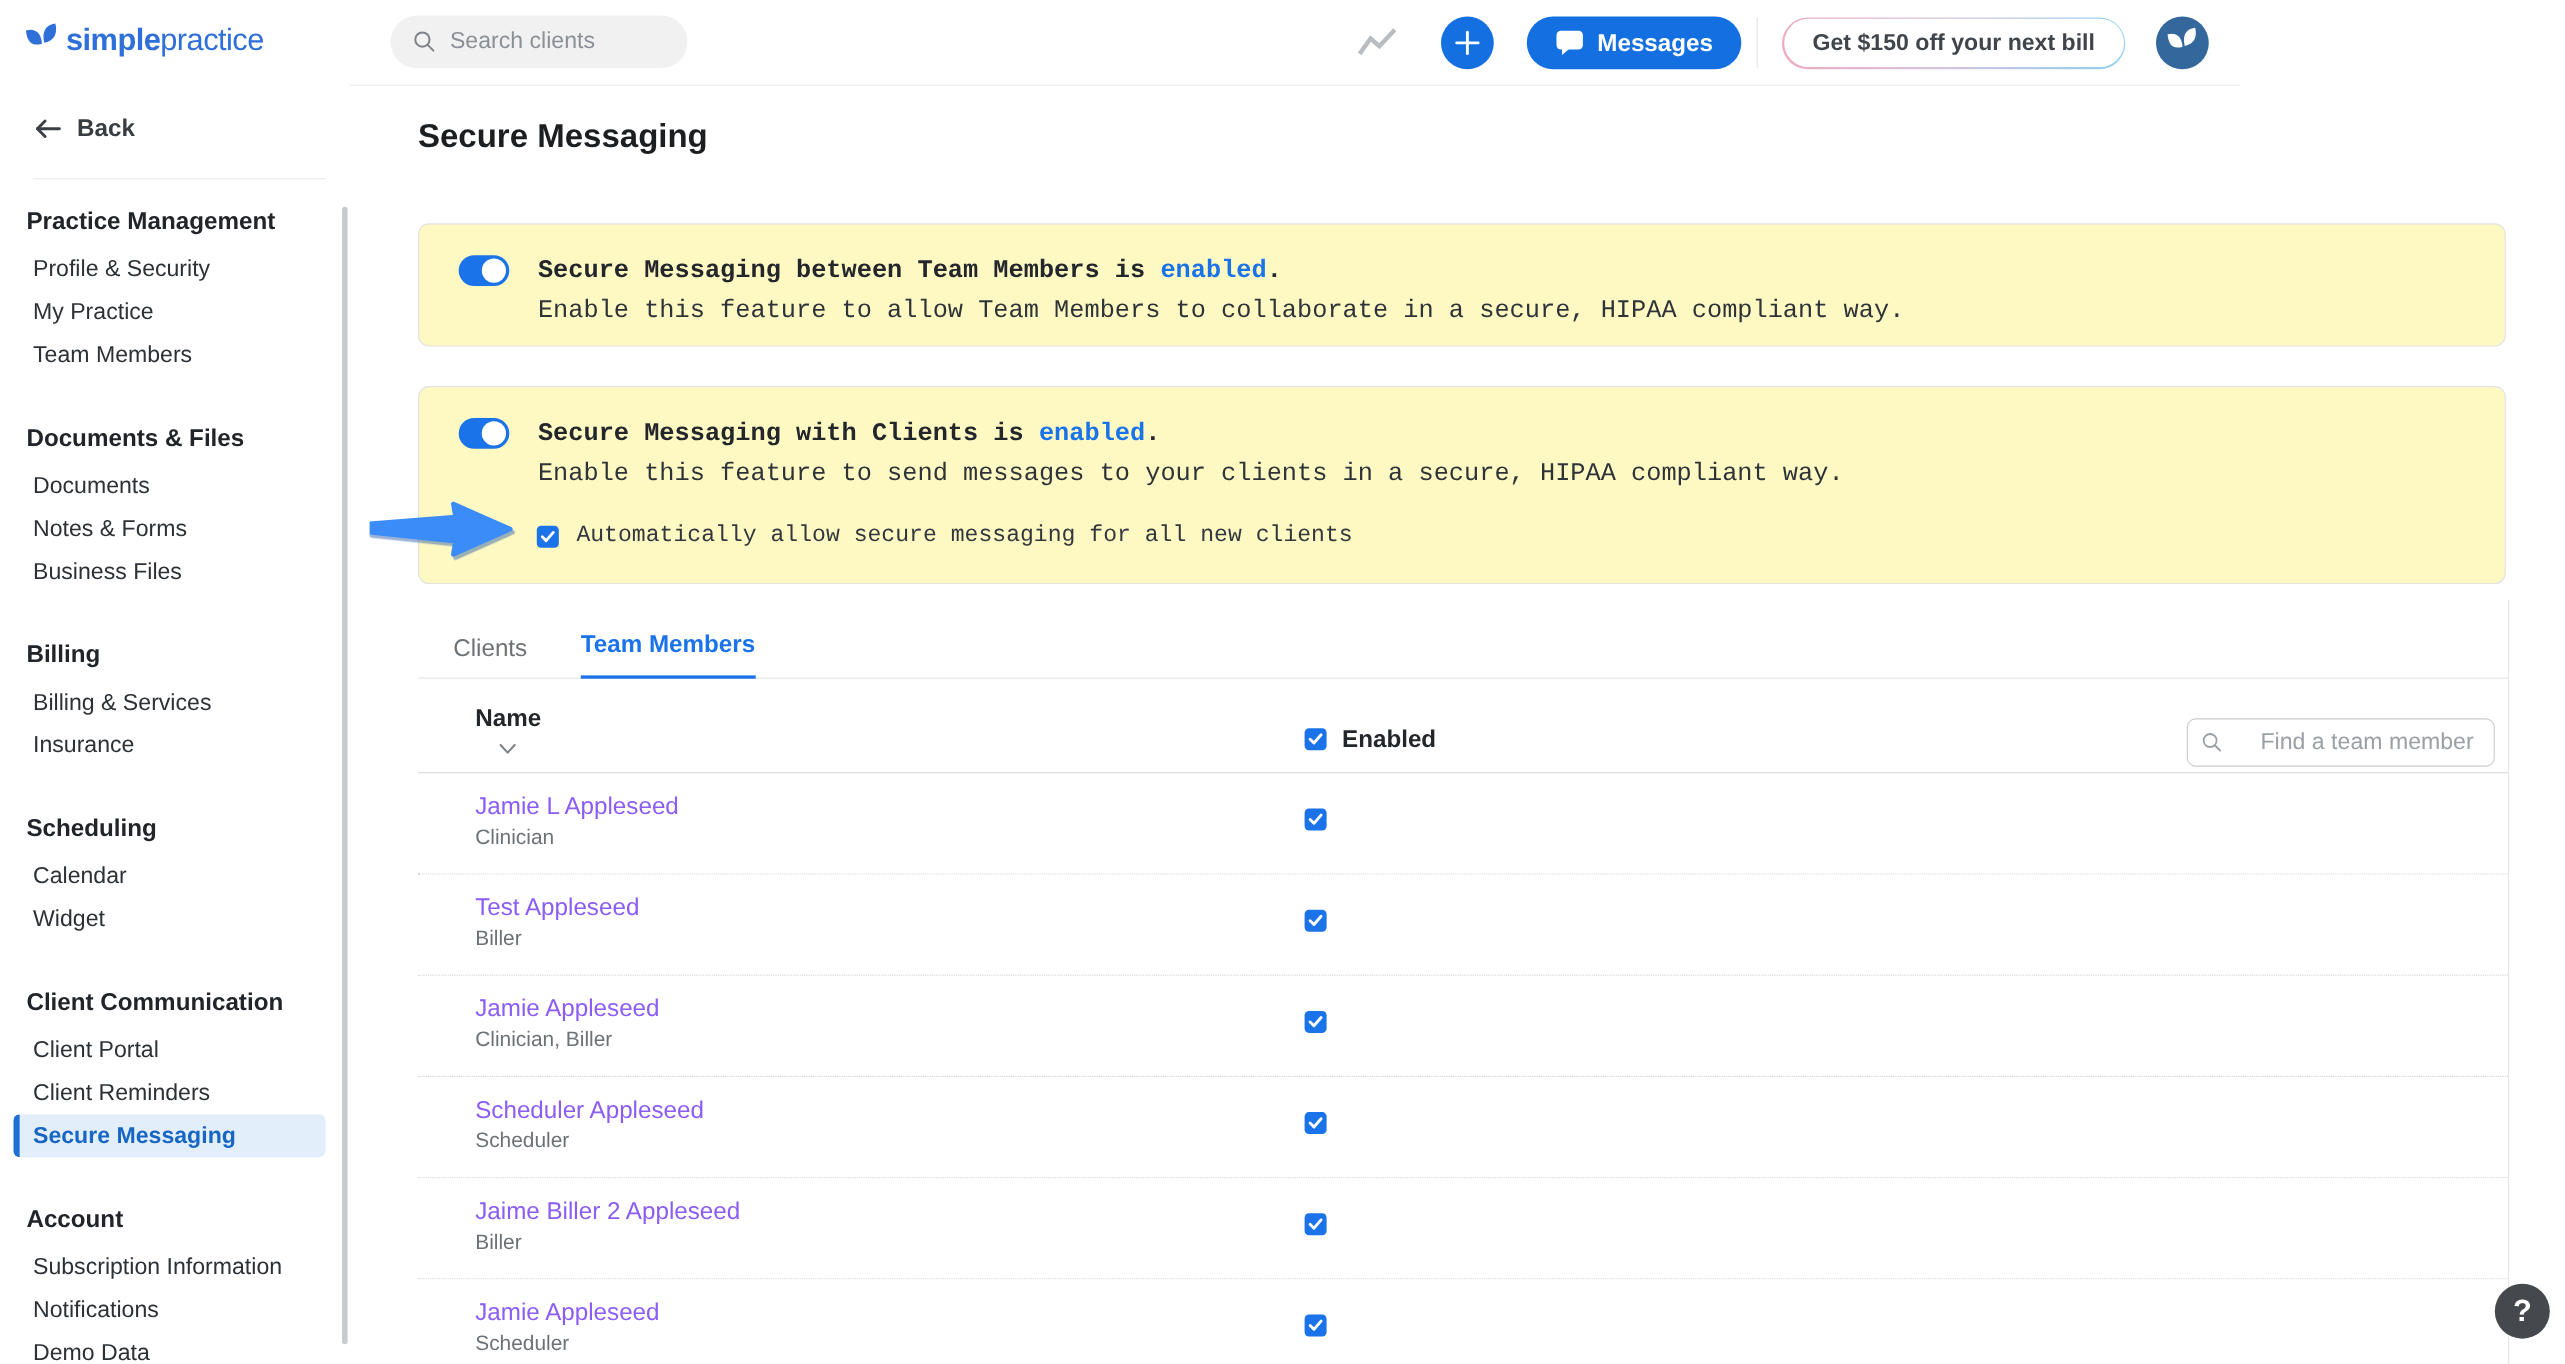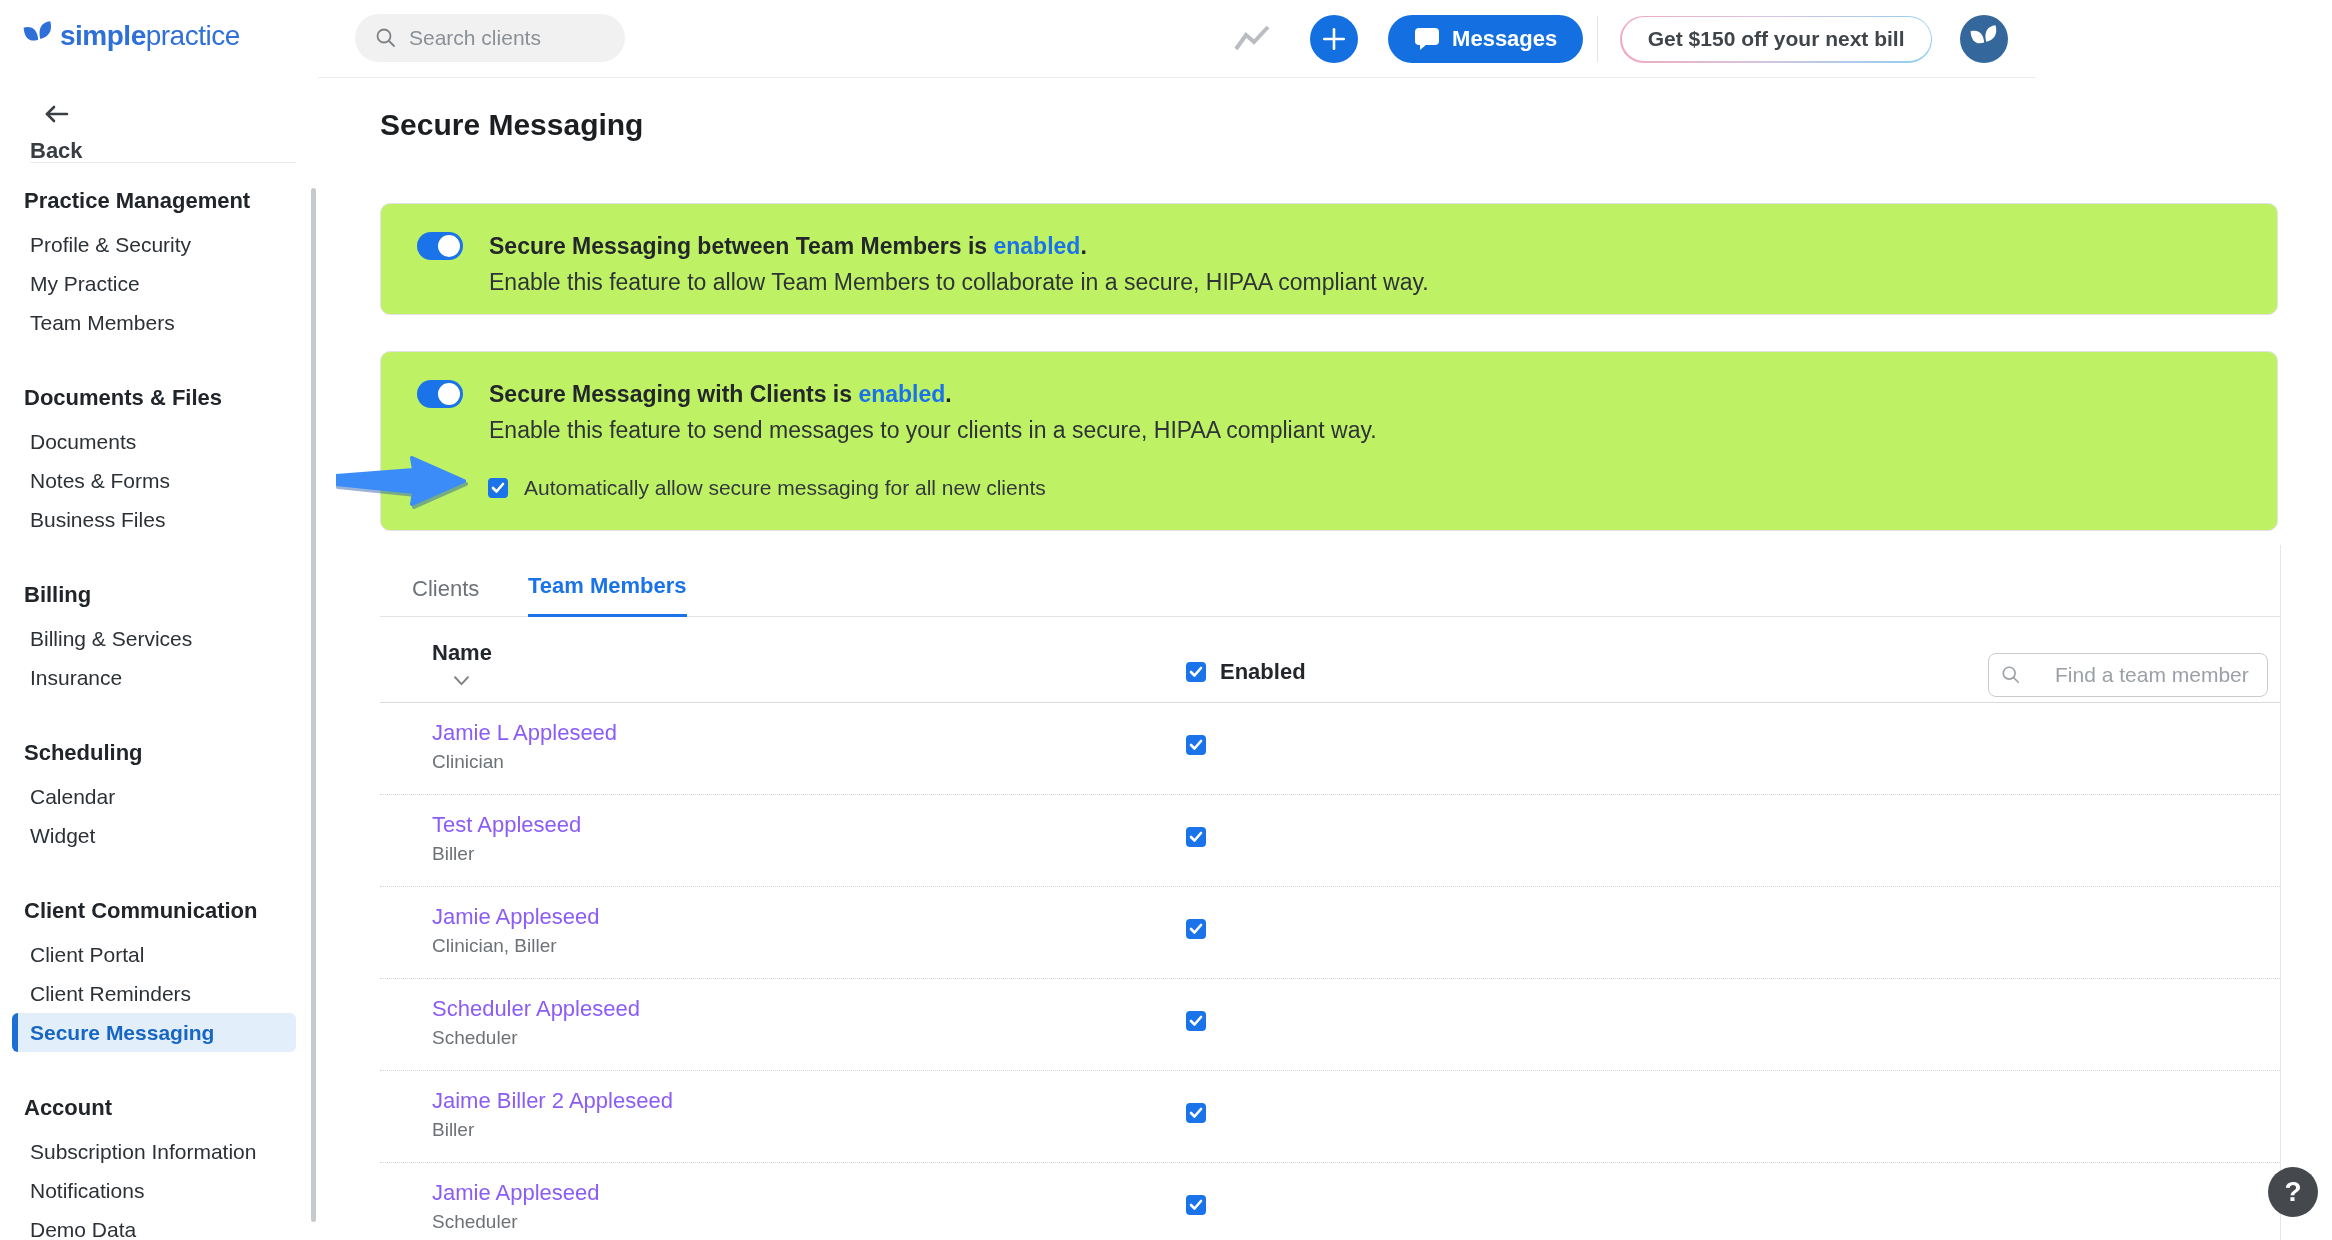--- a/index.html
+++ b/index.html
@@ -7,21 +7,21 @@
               font-family:"Liberation Sans", sans-serif; }
   .app { position:relative; width:2036px; height:1240px; background:#fff; }
 
   
   .sidebar { position:absolute; left:0; top:0; width:318px; height:1240px; background:#fff; }
   .logo { position:absolute; left:22px; top:20px; display:flex; align-items:center; gap:6px; }
   .logo svg { width:32px; height:32px; }
   .logo-text { font-size:28px; color:#2e6fd8; letter-spacing:-0.5px; }
   .logo-text b { font-weight:700; }
   .back-row { position:absolute; left:30px; top:104px; display:flex; align-items:center; gap:14px;
-              font-size:22px; font-weight:700; color:#383d42; cursor:pointer;flex-direction:column; }
+              font-size:22px; font-weight:700; color:#383d42; cursor:pointer; }
   .side-divider { position:absolute; left:30px; top:162px; width:266px; height:1px; background:#e8eaec; }
   .nav { position:absolute; left:0; top:181px; width:318px; }
   .nav-title { height:39px; line-height:39px; padding-left:24px; margin-bottom:5px;
                font-size:22px; font-weight:700; color:#212529; }
   .nav-section { margin-top:36px; }
   .nav-section:first-child { margin-top:0; }
   .nav-item { height:39px; line-height:39px; padding-left:30px; font-size:21px; color:#2c3136; cursor:pointer; }
   .nav-item.active { margin-left:12px; margin-right:22px; padding-left:12px;
                      border-left:6px solid #1d6fd6; background:#e3eefb; border-radius:6px;
                      color:#1766c4; font-weight:700; }
@@ -48,22 +48,22 @@
                 background:linear-gradient(100deg,#f0a9bd 0%,#d9c3de 45%,#8fd0f2 100%);
                 margin-right:28px; cursor:pointer; }
   .promo-pill { background:#fff; border-radius:23px; height:44px; line-height:44px; padding:0 26px;
                 font-size:21px; font-weight:700; color:#3f454a; }
   .avatar { width:48px; height:48px; border-radius:50%; background:#34689c; display:flex;
             align-items:center; justify-content:center; cursor:pointer; }
   .avatar svg { width:30px; height:30px; }
 
   
   .page-title { position:absolute; left:380px; top:108px; font-size:30px; font-weight:700; color:#1c1f22; }
-  .card { position:absolute; left:380px; width:1898px; background:#bef264; border:1px solid #e2e2e3;
-          border-radius:10px; }
+  .card { position:absolute; left:380px; width:1898px; background:#fef9c3; border:1px solid #e2e2e3;
+          border-radius:10px;font-family:Liberation Mono, monospace; }
   .card1 { top:203px; height:112px; }
   .card2 { top:351px; height:180px; }
   .card-inner { display:flex; padding:24px 36px 0 36px; gap:26px; align-items:flex-start; }
   .toggle { width:46px; height:28px; border-radius:14px; background:#1a73e8; position:relative;
             flex:0 0 auto; margin-top:4px; cursor:pointer; }
   .toggle .knob { position:absolute; left:21px; top:3px; width:22px; height:22px; border-radius:50%; background:#fff; }
   .card-line1 { font-size:23px; font-weight:700; color:#23272b; line-height:36px; }
   .card-line1 .lnk { color:#1a73e8; cursor:pointer; }
   .card-line2 { font-size:23px; font-weight:400; color:#2e3338; line-height:36px; }
   .cb { width:20px; height:20px; border-radius:4px; background:#1a73e8; display:flex; align-items:center;

